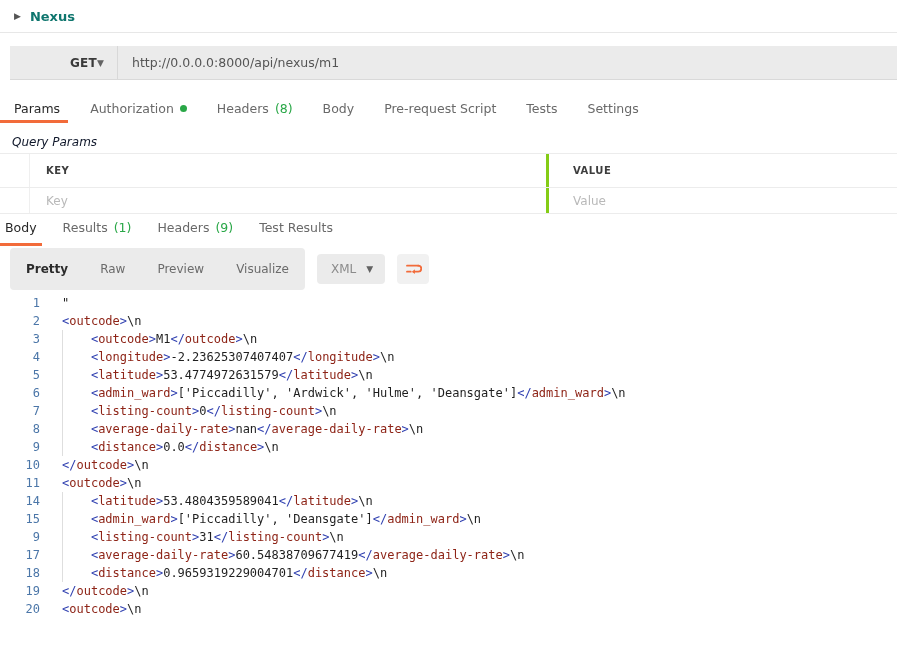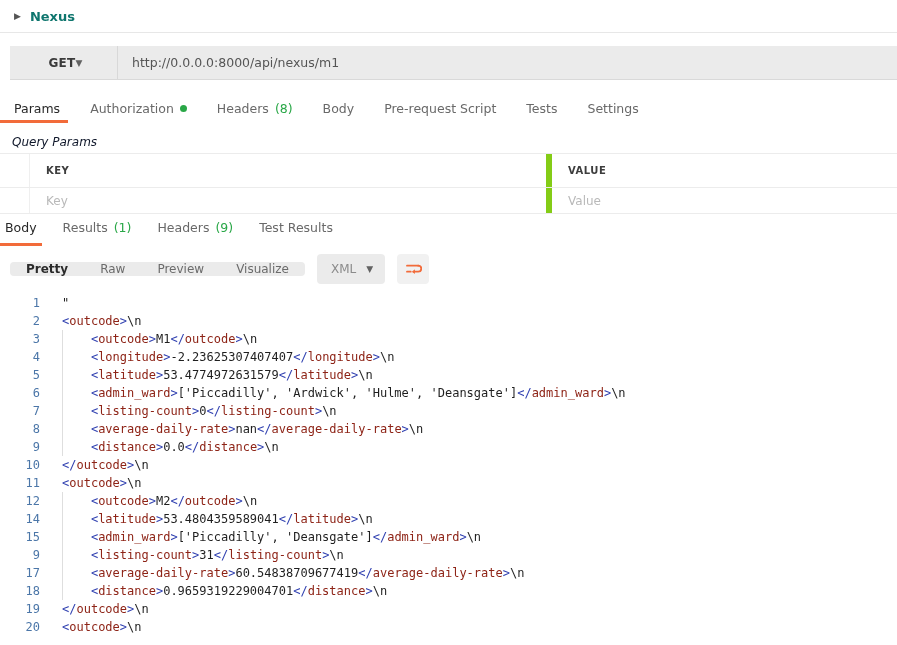--- a/index.html
+++ b/index.html
@@ -18,21 +18,21 @@
   .tri { font-size:9px; color:#555; margin-right:9px; }
   .collection-name { font-size:13px; font-weight:bold; color:#0f766e; }
 
   
   .url-row {
     margin:13px 0 0 10px; height:34px; display:flex;
     border-bottom:1px solid #d9d9d9;
   }
   .method-box {
     width:108px; background:#ebebeb; display:flex; align-items:center;
-    justify-content:center; padding:0 13px 0 17px;
+    justify-content:flex-end; padding:0 13px 0 17px;
     border-right:1px solid #d8d8d8; cursor:pointer;
   }
   .method-label { font-size:12px; font-weight:bold; color:#3a3a3a; letter-spacing:.3px; }
   .caret { font-size:9px; color:#636363; }
   .url-box { flex:1; background:#ebebeb; display:flex; align-items:center; }
   .url-input {
     width:100%; border:none; outline:none; background:transparent;
     font-family:inherit; font-size:12.5px; color:#555; padding-left:14px;
   }
 
@@ -51,39 +51,39 @@
   .query-label { margin:12px 0 0 12px; font-size:12px; color:#0f172a; height:15px;font-style:italic; }
 
   
   .param-table { margin-top:3px; border-top:1px solid #ececec; }
   .p-row { display:flex; border-bottom:1px solid #ececec; }
   .p-row.head { height:34px; }
   .p-row.entry { height:26px; }
   .p-cell { display:flex; align-items:center; }
   .c-check { width:30px; border-right:1px solid #efefef; }
   .c-key { width:516px; padding-left:16px; }
-  .c-val { flex:1; padding-left:16px; border-left:6px solid #84cc16; }
+  .c-val { flex:1; padding-left:24px; border-left:3px solid #84cc16; }
   .col-title { font-size:10px; font-weight:bold; color:#3d3d3d; letter-spacing:.5px; }
   .cell-input {
     width:95%; border:none; outline:none; background:transparent;
     font-family:inherit; font-size:12px; color:#555;
   }
   .cell-input::placeholder { color:#b9b9b9; opacity:1; }
 
   
   .resp-tabs {
     position:relative; height:26px; margin-top:6px; padding-left:5px;
     display:flex; align-items:flex-start; gap:26px; font-size:12.5px; color:#696969;
   }
   .ind-body { width:42px; }
 
   
   .resp-toolbar { margin:8px 0 0 10px; display:flex; align-items:center; gap:12px; height:30px; }
   .seg-group {
-    display:flex; align-items:center; height:14px; background:#ebebeb;
+    display:flex; align-items:center; height:42px; background:#ebebeb;
     border-radius:4px; font-size:12px; color:#6b6b6b;text-align:right;
   }
   .seg { padding:0 16px; cursor:pointer; line-height:30px; }
   .seg.active { color:#2b2b2b; font-weight:bold; }
   .fmt-select {
     height:30px; background:#ebebeb; border-radius:4px; display:flex;
     align-items:center; gap:10px; padding:0 12px 0 14px; cursor:pointer;
   }
   .fmt-label { font-size:12px; color:#8b8b8b; }
   .wrap-btn {
@@ -254,24 +254,20 @@
       </div>
       <div class="line">
         <div class="ln">10</div>
         <div class="lc"><span class="br">&lt;/</span><span class="tg">outcode</span><span class="br">&gt;</span>\n</div>
       </div>
       <div class="line">
         <div class="ln">11</div>
         <div class="lc"><span class="br">&lt;</span><span class="tg">outcode</span><span class="br">&gt;</span>\n</div>
       </div>
       <div class="line">
-        <div class="ln">12</div>
-        <div class="lc"><span class="guide"></span>    <span class="br">&lt;</span><span class="tg">outcode</span><span class="br">&gt;</span>M2<span class="br">&lt;/</span><span class="tg">outcode</span><span class="br">&gt;</span>\n</div>
-      </div>
-      <div class="line">
         <div class="ln">14</div>
         <div class="lc"><span class="guide"></span>    <span class="br">&lt;</span><span class="tg">latitude</span><span class="br">&gt;</span>53.4804359589041<span class="br">&lt;/</span><span class="tg">latitude</span><span class="br">&gt;</span>\n</div>
       </div>
       <div class="line">
         <div class="ln">15</div>
         <div class="lc"><span class="guide"></span>    <span class="br">&lt;</span><span class="tg">admin_ward</span><span class="br">&gt;</span>['Piccadilly', 'Deansgate']<span class="br">&lt;/</span><span class="tg">admin_ward</span><span class="br">&gt;</span>\n</div>
       </div>
       <div class="line">
         <div class="ln">9</div>
         <div class="lc"><span class="guide"></span>    <span class="br">&lt;</span><span class="tg">listing-count</span><span class="br">&gt;</span>31<span class="br">&lt;/</span><span class="tg">listing-count</span><span class="br">&gt;</span>\n</div>

